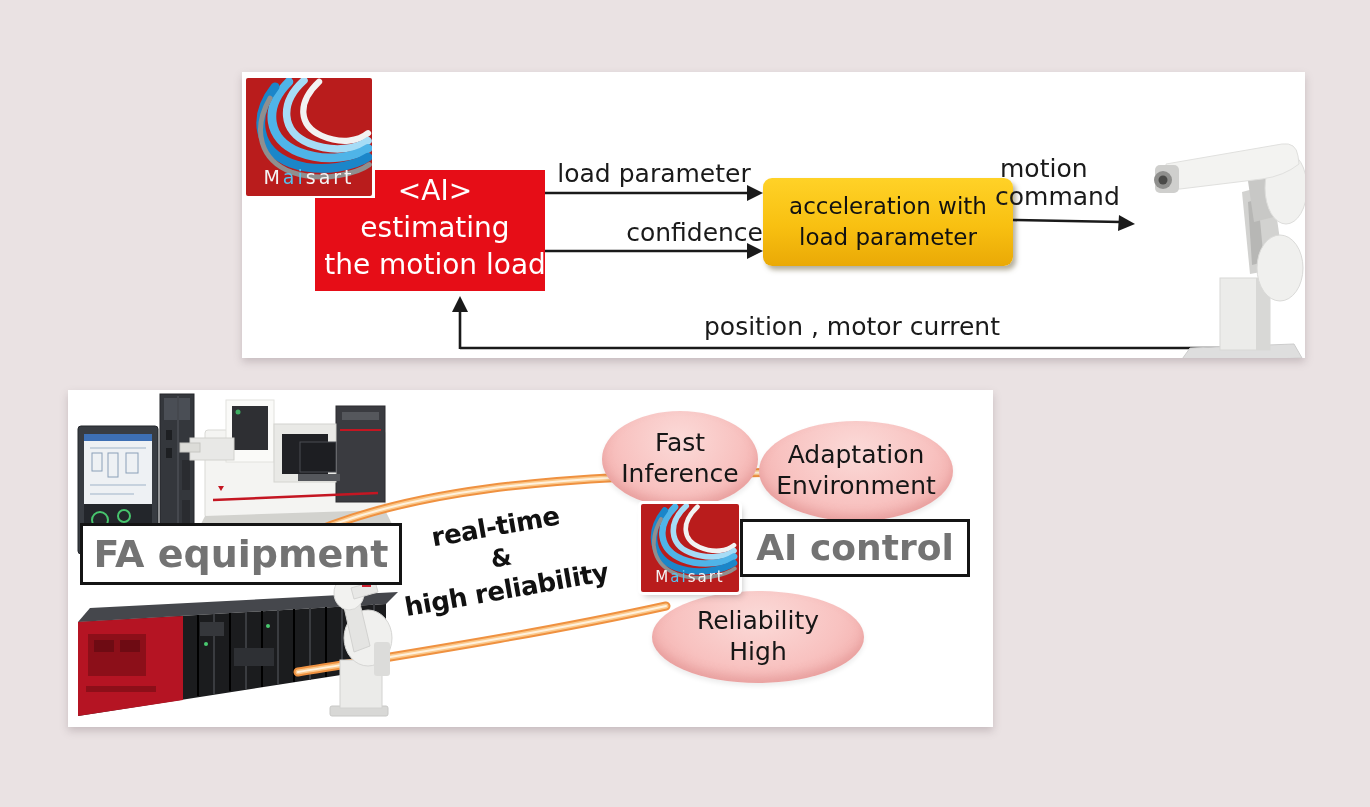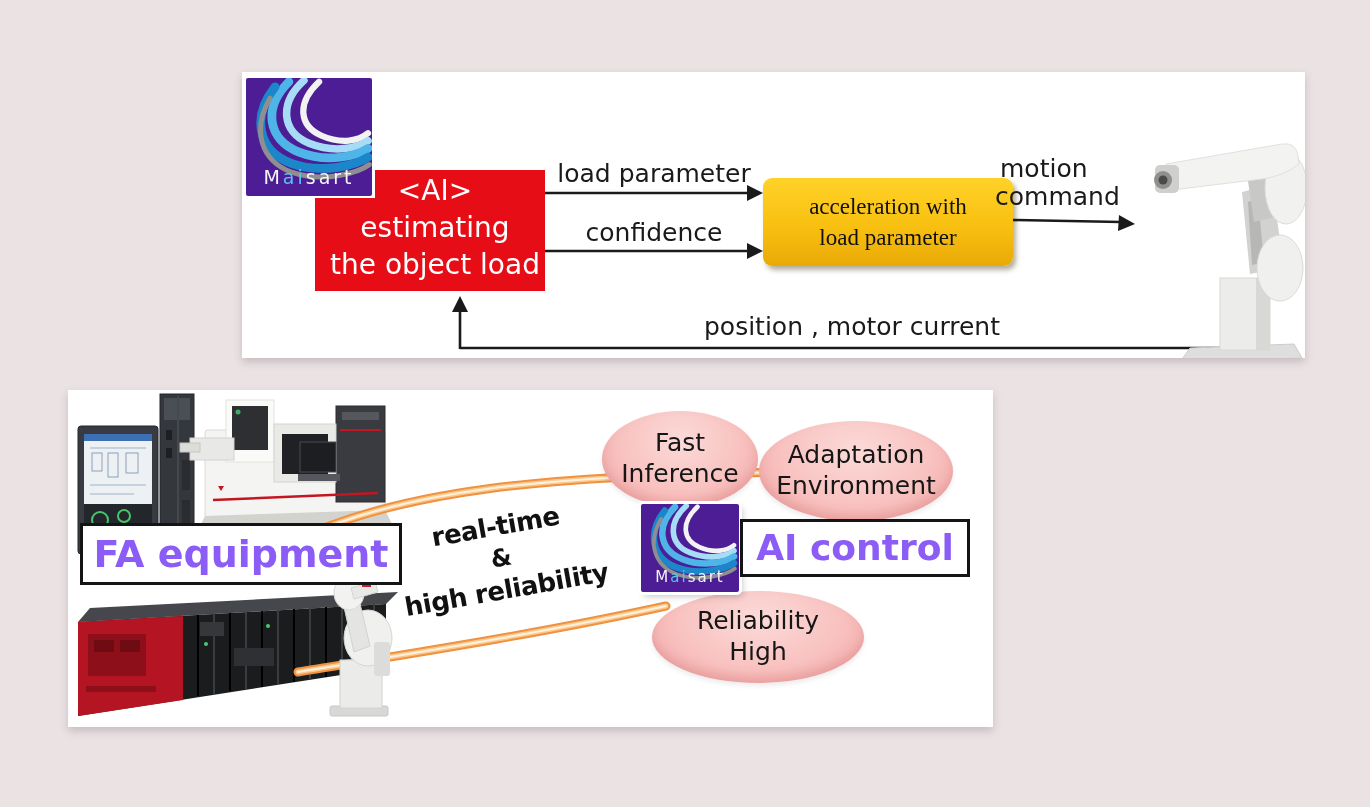--- a/index.html
+++ b/index.html
@@ -4,38 +4,38 @@
 <style>
   html,body{margin:0;padding:0;background:#eae2e3;width:1370px;height:807px;overflow:hidden;
     font-family:"DejaVu Sans","Liberation Sans",sans-serif;color:#1a1a1a;}
   .stage{position:relative;width:1370px;height:807px;}
   .panel{position:absolute;background:#fff;box-shadow:0 4px 8px rgba(110,95,100,.28);}
   #top-panel{left:242px;top:72px;width:1063px;height:286px;}
   #bottom-panel{left:68px;top:390px;width:925px;height:337px;}
   .abs{position:absolute;}
   svg{display:block;}
   
-  .logo{position:absolute;background:#4c1d95;border-radius:2px;overflow:hidden;}
+  .logo{position:absolute;background:#b91c1c;border-radius:2px;overflow:hidden;}
   .logo .logo-word{position:absolute;left:0;right:0;text-align:center;color:#f4f4f4;letter-spacing:3px;}
   .logo .logo-word .blue{color:#56c2ee;}
   .logo-big{width:126px;height:118px;}
   .logo-big .logo-word{bottom:8px;font-size:19px;}
   .logo-small{width:98px;height:88px;box-shadow:0 0 0 3px #fff,3px 4px 7px rgba(0,0,0,.25);}
   .logo-small .logo-word{bottom:6px;font-size:15px;letter-spacing:2px;}
   
   .redbox-part{position:absolute;background:#e60d17;}
   .redbox-text{position:absolute;color:#fff;text-align:center;font-size:28px;line-height:37px;z-index:4;}
   .flow-label{position:absolute;font-size:25px;line-height:28px;white-space:nowrap;z-index:6;}
   .yellowbox{position:absolute;background:linear-gradient(180deg,#ffd227 0%,#f8c011 55%,#eaa906 100%);
     border-radius:9px;box-shadow:3px 4px 5px rgba(105,95,60,.5);text-align:center;
     font-size:23px;line-height:31px;color:#111;padding-top:13px;box-sizing:border-box;z-index:3;}
   .overlay{position:absolute;left:0;top:0;z-index:5;pointer-events:none;}
   
   .label-box{position:absolute;background:#fff;border:3px solid #141414;text-align:center;
-    font-weight:bold;color:#8b5cf6;z-index:7;box-sizing:content-box;}
+    font-weight:bold;color:#737373;z-index:7;box-sizing:content-box;}
   #fa-box{left:12px;top:133px;width:316px;height:56px;font-size:38px;line-height:56px;}
   #ai-box{left:672px;top:129px;width:224px;height:52px;font-size:36px;line-height:52px;}
   .bubble{position:absolute;border-radius:50%;text-align:center;color:#161616;z-index:6;
     background:radial-gradient(ellipse at 50% 30%,#fbdad8 0%,#f8c2c0 55%,#f0a4a2 100%);
     box-shadow:inset 0 -6px 10px rgba(210,120,120,.35),0 3px 5px rgba(0,0,0,.08);
     font-size:25px;line-height:31px;box-sizing:border-box;}
   #bubble-fast{left:534px;top:21px;width:156px;height:96px;padding-top:16px;}
   #bubble-env{left:691px;top:31px;width:194px;height:100px;padding-top:18px;}
   #bubble-high{left:584px;top:201px;width:212px;height:92px;padding-top:14px;}
   #link-text{left:308px;top:118px;width:250px;transform:rotate(-10deg);text-align:center;
@@ -59,24 +59,24 @@
         <path d="M19,16 C4,42 12,66 36,75 C62,84 90,75 98,69" fill="none" stroke="#8f8f8f" stroke-width="4" stroke-linecap="round"></path>
       </svg>
       <div class="logo-word"><span>M</span><span class="blue">ai</span><span>sart</span></div>
     </div>
 
     <div class="redbox-part" style="left:133px;top:98px;width:170px;height:28px;"></div>
     <div class="redbox-part" style="left:73px;top:126px;width:230px;height:93px;"></div>
     <div class="redbox-text" style="left:78px;top:100px;width:230px;">
       <div>&lt;AI&gt;</div>
       <div>estimating</div>
-      <div>the object load</div>
-    </div>
-
-    <div class="yellowbox" style="left:521px;top:106px;width:250px;height:88px;font-family:Liberation Serif, serif;">
+      <div>the motion load</div>
+    </div>
+
+    <div class="yellowbox" style="left:521px;top:106px;width:250px;height:88px;">
       <div>acceleration with</div>
       <div>load parameter</div>
     </div>
 
     <svg class="overlay" width="1063" height="286" viewBox="0 0 1063 286">
 
       <g>
         <line x1="303" y1="121" x2="507" y2="121" stroke="#1a1a1a" stroke-width="2.6"></line>
         <polygon points="521,121 505,113 505,129" fill="#1a1a1a"></polygon>
       </g>
@@ -107,21 +107,21 @@
         <polygon points="1002,82 1046,72 1052,140 1012,150" fill="#c8c8c6"></polygon>
         <ellipse cx="1044" cy="116" rx="21" ry="36" fill="#f1f1ef" stroke="#dddddb"></ellipse>
         <path d="M924,92 L1040,72 Q1054,70 1056,84 L1057,92 Q1042,104 1020,107 L938,117 Q924,118 924,104 Z" fill="#f3f3f1" stroke="#e0e0de"></path>
         <rect x="913" y="93" width="24" height="28" rx="5" fill="#cfcfcd"></rect>
         <circle cx="921" cy="108" r="9" fill="#8f8f8d"></circle>
         <circle cx="921" cy="108" r="4.5" fill="#4a4a48"></circle>
       </g>
     </svg>
 
     <div class="flow-label" style="left:303px;top:88px;width:218px;text-align:center;">load parameter</div>
-    <div class="flow-label" style="left:303px;top:147px;width:218px;text-align:center;">confidence</div>
+    <div class="flow-label" style="left:303px;top:147px;width:218px;text-align:right;">confidence</div>
     <div class="flow-label" style="left:430px;top:241px;width:360px;text-align:center;">position , motor current</div>
     <div class="flow-label" style="left:758px;top:83px;">
       <div>motion</div>
       <div style="margin-left:-5px;">command</div>
     </div>
   </div>
 
   <div id="bottom-panel" class="panel">
 
     <svg class="overlay" style="z-index:1;" width="925" height="337" viewBox="0 0 925 337">

